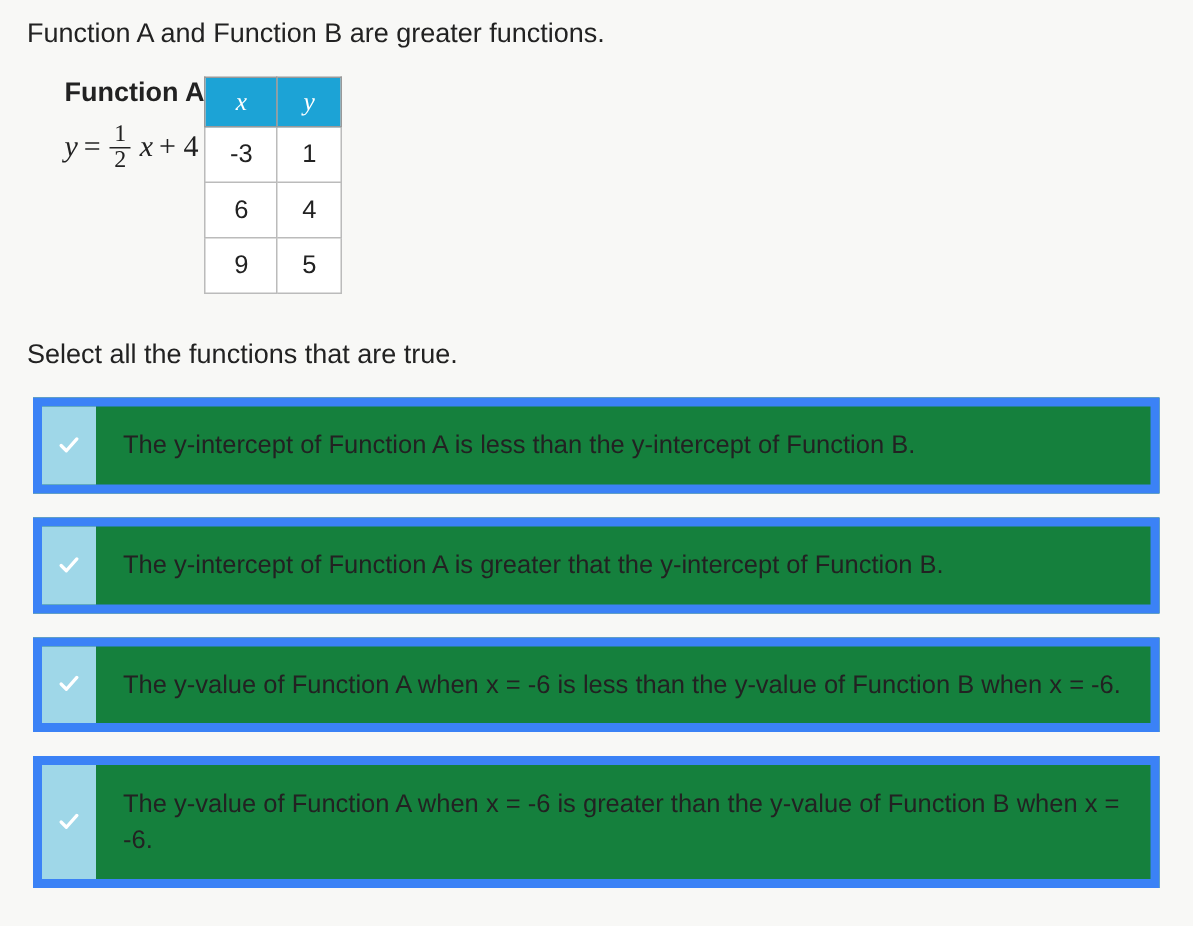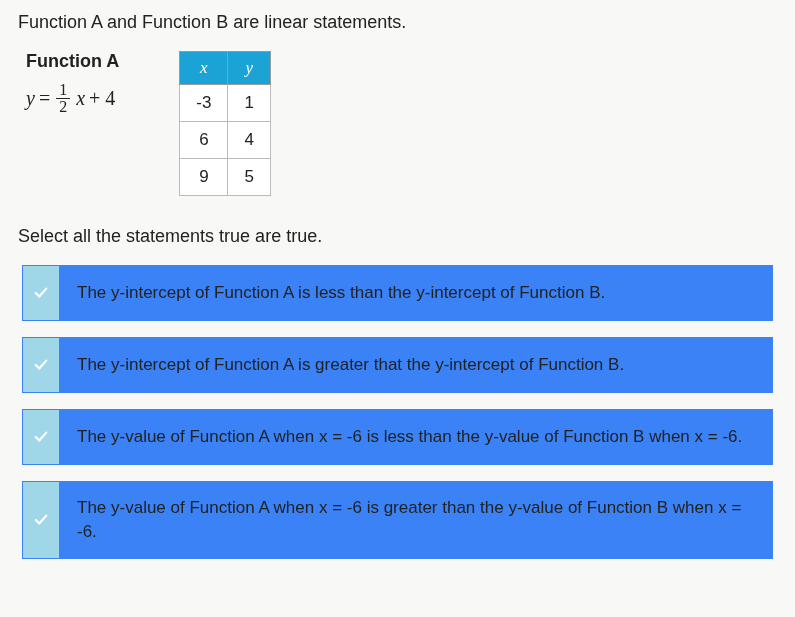--- a/index.html
+++ b/index.html
@@ -7,22 +7,21 @@
       margin: 0;
       padding: 12px 18px;
       font-family: Arial, Helvetica, sans-serif;
       background: #f8f8f6;
       color: #222;
       width: 795px;
     }
     .intro { font-size: 18px; margin-bottom: 18px; }
     .functions-row {
       display: flex;
-      gap: 60px;
-      margin-left: 8px;
+      margin-left: 25px;
       margin-bottom: 30px;
     }
     .func-col { }
     .func-heading {
       font-weight: bold;
       font-size: 18px;
       margin-bottom: 10px;
     }
     .equation {
       font-family: 'Times New Roman', serif;
@@ -60,22 +59,22 @@
       background: #fff;
       padding: 8px 16px;
       border: 1px solid #bbb;
       text-align: center;
     }
     .prompt { font-size: 18px; margin: 10px 0 18px 0; }
     .options { display: flex; flex-direction: column; gap: 16px; padding: 0 4px; }
     .option {
       display: flex;
       align-items: stretch;
-      border: 1px solid #3b82f6;
-      background: #3b82f6;
+      border: 6px solid #3b82f6;
+      background: #15803d;
       min-height: 56px;
     }
     .option .tab {
       width: 36px;
       background: #9fd7e8;
       display: flex;
       align-items: center;
       justify-content: center;
       flex-shrink: 0;
     }
@@ -84,21 +83,21 @@
       padding: 14px 18px;
       font-size: 17px;
       line-height: 1.4;
       display: flex;
       align-items: center;
     }
   </style>
 </head>
 <body>
 
-<div class="intro">Function A and Function B are linear statements.</div>
+<div class="intro">Function A and Function B are greater functions.</div>
 
 <div class="functions-row">
 
   <div class="func-col">
     <div class="func-heading">Function A</div>
     <div class="equation">
       <span>y</span>
       <span style="font-style:normal;">=</span>
       <span class="fraction">
         <span class="num" style="font-style:normal;">1</span>
@@ -127,21 +126,21 @@
       <tr>
         <td>9</td>
         <td>5</td>
       </tr>
     </tbody>
       </table>
   </div>
 
 </div>
 
-<div class="prompt">Select all the statements true are true.</div>
+<div class="prompt">Select all the functions that are true.</div>
 
 <div class="options">
 
   <div class="option">
     <div class="tab">
       <svg viewBox="0 0 16 16">
           <path d="M2 8 L6 12 L14 3" stroke="#fff" stroke-width="2.5" fill="none" stroke-linecap="round" stroke-linejoin="round"></path>
         </svg>
     </div>
     <div class="text">The y-intercept of Function A is less than the y-intercept of Function B.</div>

